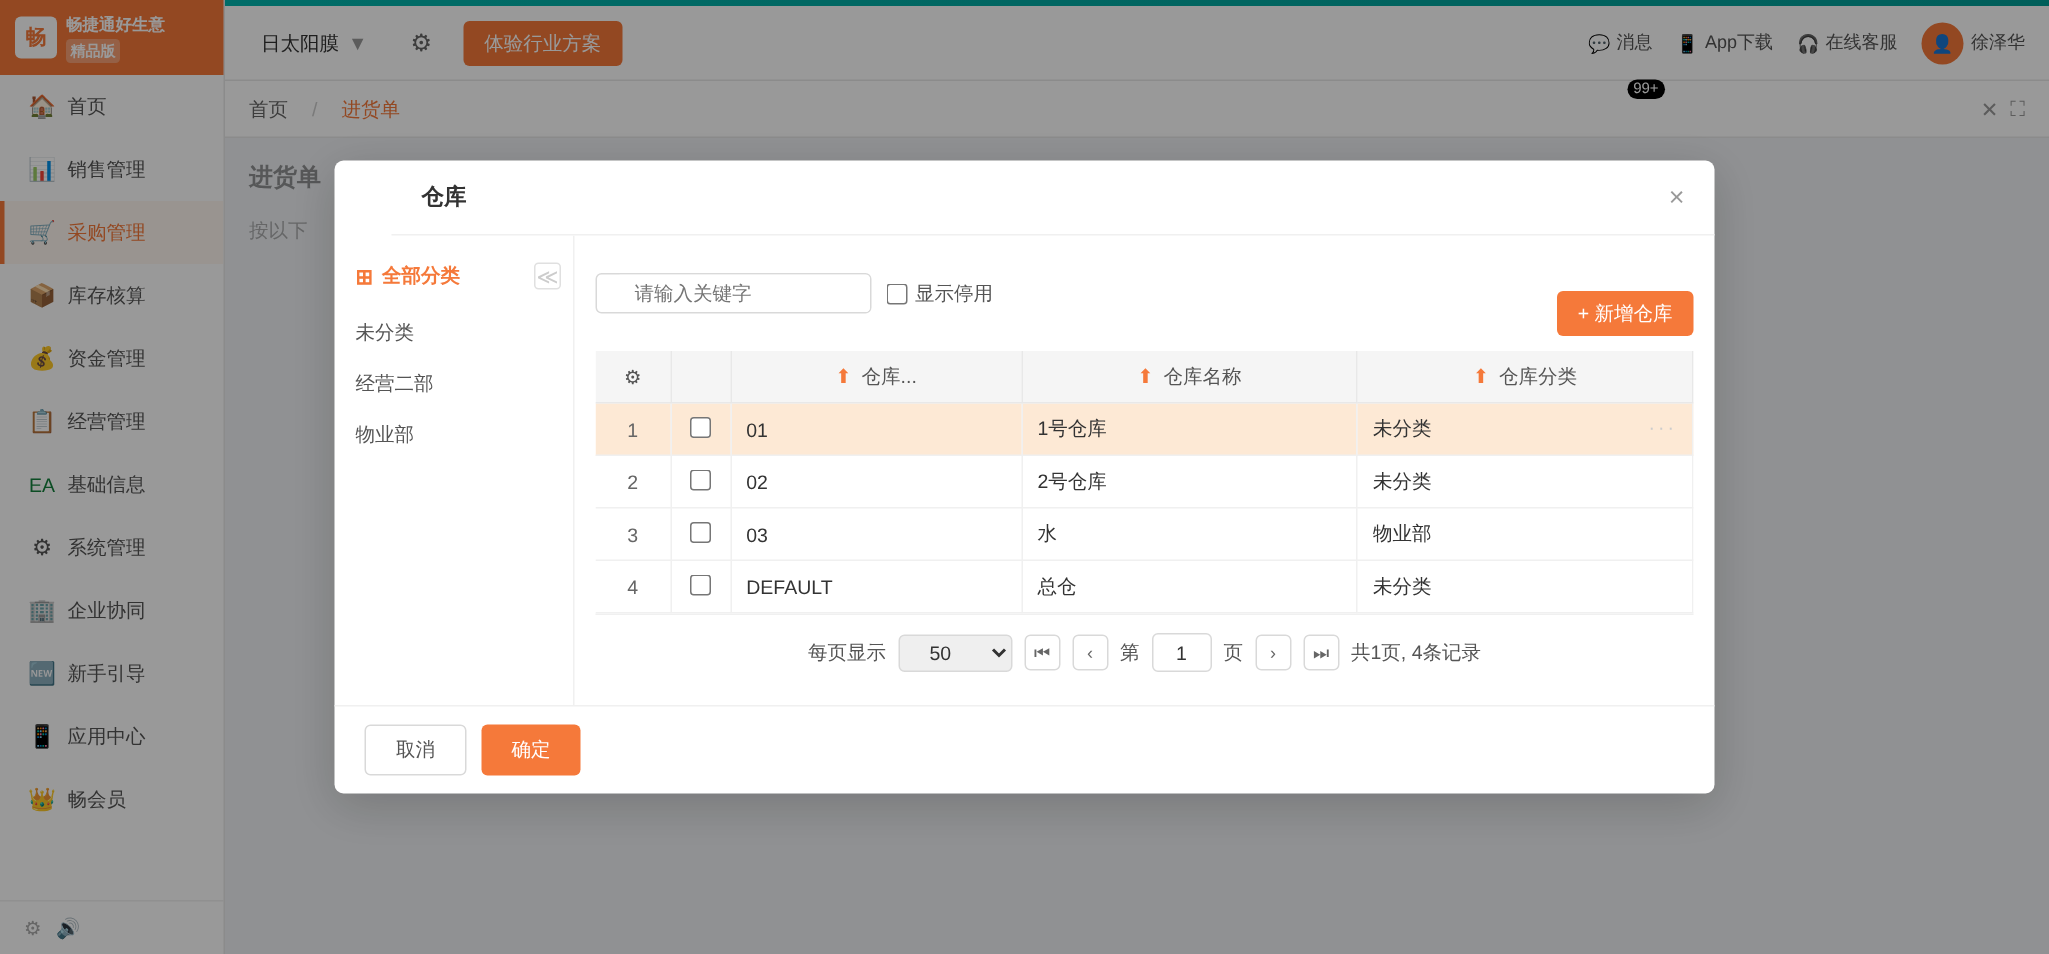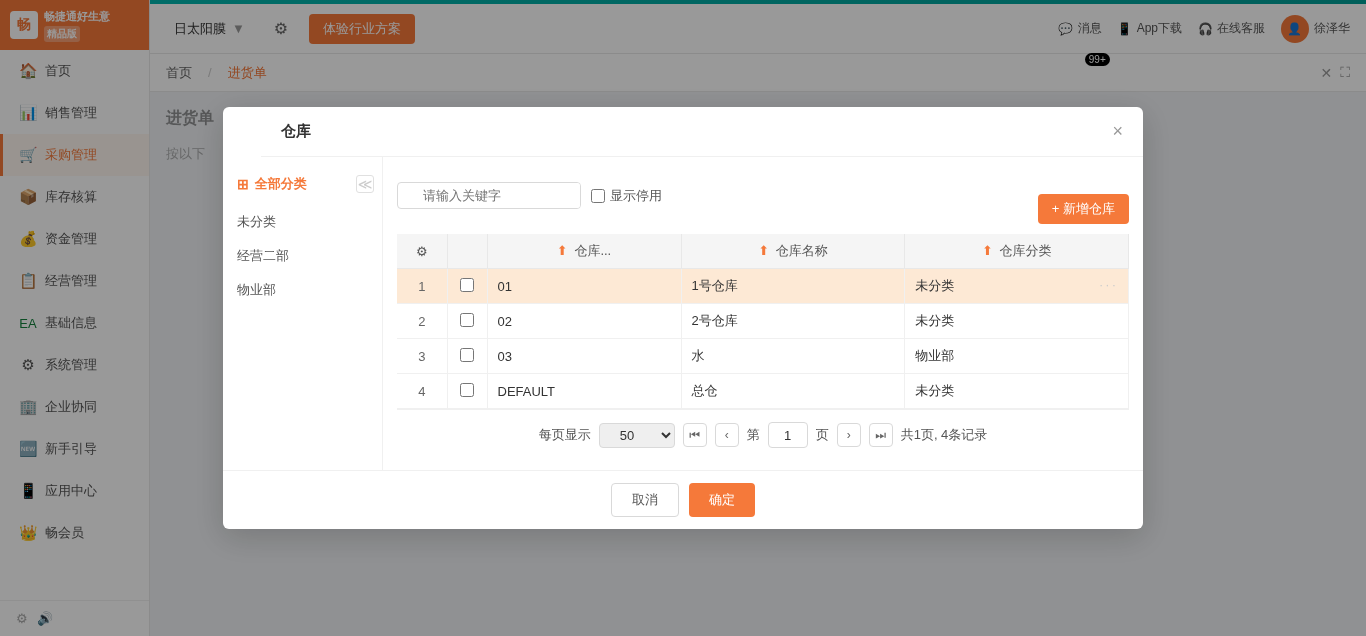--- a/index.html
+++ b/index.html
@@ -257,21 +257,21 @@
     .page-input {
       width: 40px; height: 26px;
       border: 1px solid #d9d9d9; border-radius: 4px;
       text-align: center; font-size: 13px; color: #333;
     }
 
     
     .modal-footer {
       padding: 12px 20px;
       border-top: 1px solid #f0f0f0;
-      display: flex; justify-content: center; gap: 10px;
+      display: flex; justify-content: flex-start; gap: 10px;
     }
     .btn-cancel {
       padding: 7px 20px;
       border: 1px solid #d9d9d9; border-radius: 4px;
       background: #fff; color: #555; cursor: pointer; font-size: 13px;
     }
     .btn-confirm {
       padding: 7px 20px;
       border: none; border-radius: 4px;
       background: #f5793a; color: #fff; cursor: pointer; font-size: 13px;

